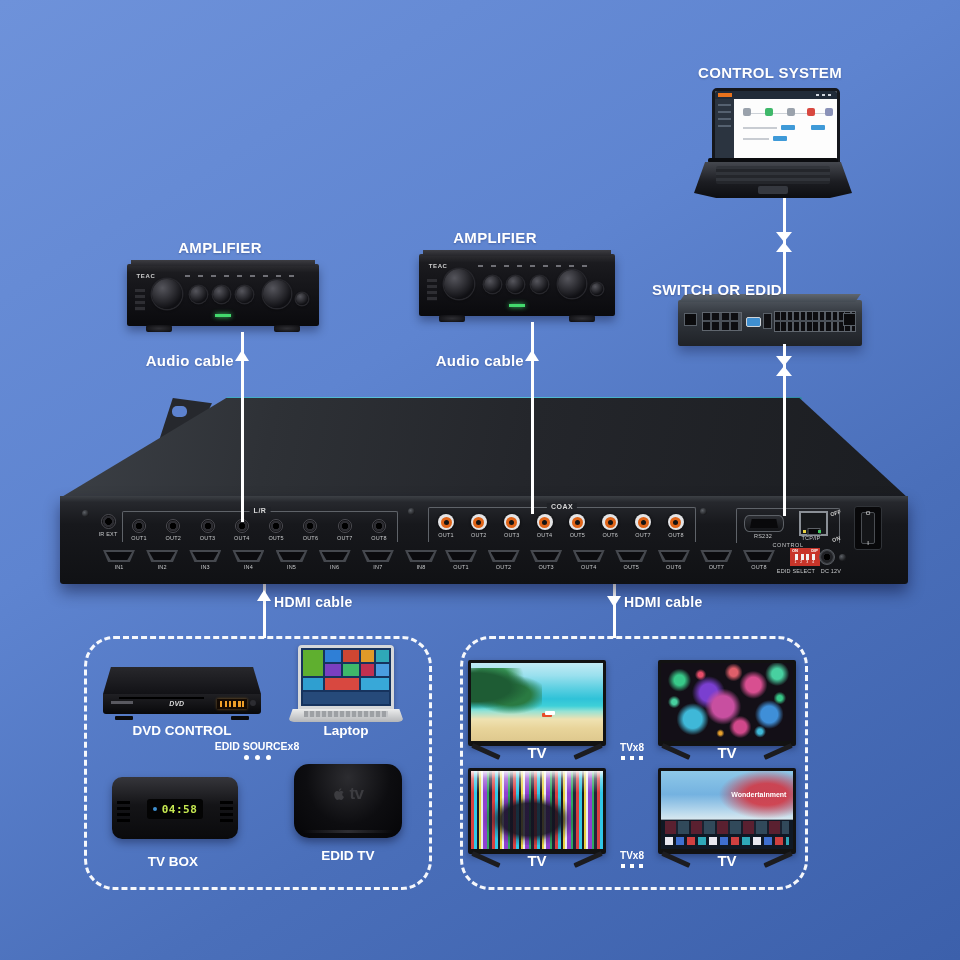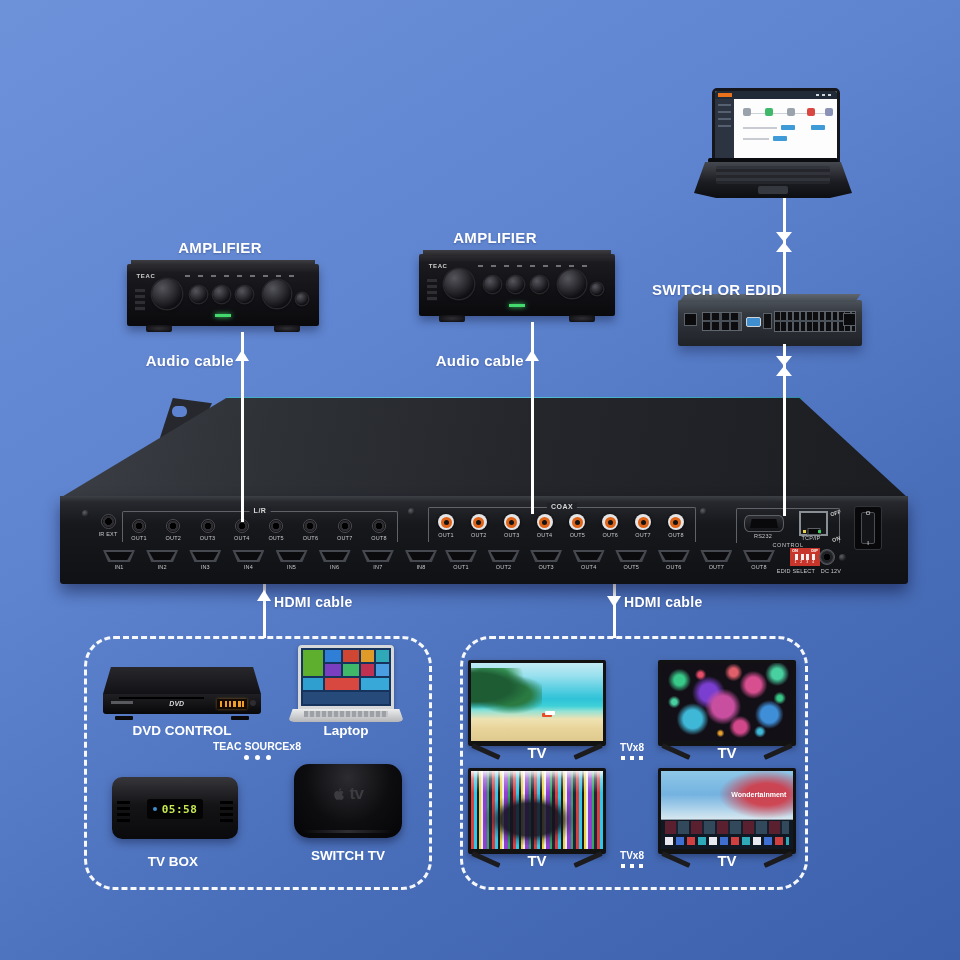--- a/index.html
+++ b/index.html
@@ -184,20 +184,21 @@
   .dots-round{position:absolute;display:flex;gap:6px;justify-content:center;z-index:6;}
   .dots-round i{width:5px;height:5px;border-radius:50%;background:#fff;}
   .dots-sq{position:absolute;display:flex;gap:5px;justify-content:center;z-index:6;}
   .dots-sq i{width:4px;height:4px;background:#fff;}
 </style>
 </head>
 <body>
 
 <div class="stage">
 
+  <div class="big-lbl" style="left:660px;top:64px;width:220px;text-align:center;">CONTROL SYSTEM</div>
   <div class="big-lbl" style="left:600px;top:281px;width:182px;text-align:right;">SWITCH OR EDID</div>
 
   <div class="wire z1" style="left:783px;top:196px;height:106px;"></div>
   <div class="wire z3" style="left:783px;top:344px;height:172px;"></div>
   <div class="bowtie" style="left:776px;top:232px;"></div>
   <div class="bowtie" style="left:776px;top:356px;"></div>
 
   <div class="cs-screen">
     <div class="cs-top">
       <span class="cs-logo"></span>
@@ -520,46 +521,46 @@
         <span class="tile" style="left:2px;top:30px;width:20px;height:12px;background:#2f9fd0;"></span>
         <span class="tile" style="left:24px;top:30px;width:34px;height:12px;background:#d84840;"></span>
         <span class="tile" style="left:60px;top:30px;width:28px;height:12px;background:#38a8d8;"></span>
         <span class="tile" style="left:2px;top:44px;width:86px;height:12px;background:#264a7a;"></span>
       </div>
     </div>
     <div class="sl-base"></div>
   </div>
   <div class="dev-lbl" style="left:288px;top:723px;width:116px;">Laptop</div>
 
-  <div class="small-lbl" style="left:187px;top:740px;width:140px;">TEAC SOURCEx8</div>
+  <div class="small-lbl" style="left:187px;top:740px;width:140px;">EDID SOURCEx8</div>
   <div class="dots-round" style="left:187px;top:755px;width:140px;">
       <i></i>
       <i></i>
       <i></i>
     </div>
 
   <div class="tvbox">
     <span class="tvb-vent" style="left:5px;"></span>
     <span class="tvb-vent" style="right:5px;"></span>
     <div class="tvb-disp">
       <span class="tvb-dot"></span>
-      <span class="tvb-time">05:58</span>
+      <span class="tvb-time">04:58</span>
     </div>
   </div>
   <div class="dev-lbl" style="left:103px;top:854px;width:140px;">TV BOX</div>
 
   <div class="atv">
     <div class="atv-logo">
       <svg viewBox="0 0 24 24">
           <path d="M17.6 12.9c0-2.6 2.1-3.8 2.2-3.9-1.2-1.8-3.1-2-3.7-2-1.6-.2-3.1.9-3.9.9-.8 0-2-.9-3.4-.9-1.7 0-3.3 1-4.2 2.6-1.8 3.1-.5 7.7 1.3 10.2.9 1.2 1.9 2.6 3.3 2.5 1.3-.1 1.8-.8 3.4-.8 1.6 0 2 .8 3.4.8 1.4 0 2.3-1.2 3.2-2.5 1-1.4 1.4-2.8 1.4-2.9-.1 0-2.9-1.1-3-4zM15 5.2c.7-.9 1.2-2.1 1.1-3.2-1 .1-2.3.7-3 1.6-.7.8-1.3 2-1.1 3.2 1.1 0 2.3-.7 3-1.6z"></path>
         </svg>
       <span class="atv-tv">tv</span>
     </div>
   </div>
-  <div class="dev-lbl" style="left:289px;top:848px;width:118px;">SWITCH TV</div>
+  <div class="dev-lbl" style="left:289px;top:848px;width:118px;">EDID TV</div>
 
   <div class="dashbox" style="left:460px;top:636px;"></div>
 
   <div class="tv" style="left:468px;top:660px;">
     <div class="tv-screen scr-beach"></div>
     <span class="tv-foot l"></span>
     <span class="tv-foot r"></span>
   </div>
   <div class="dev-lbl" style="left:468px;top:744px;width:138px;font-size:15px;">TV</div>
 

